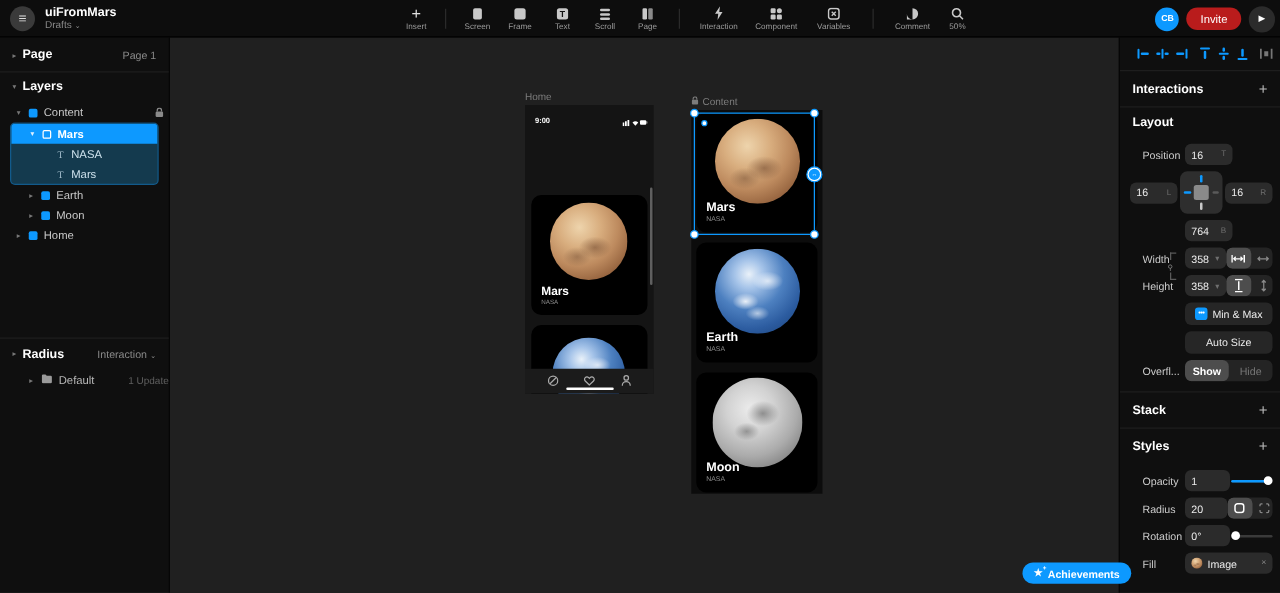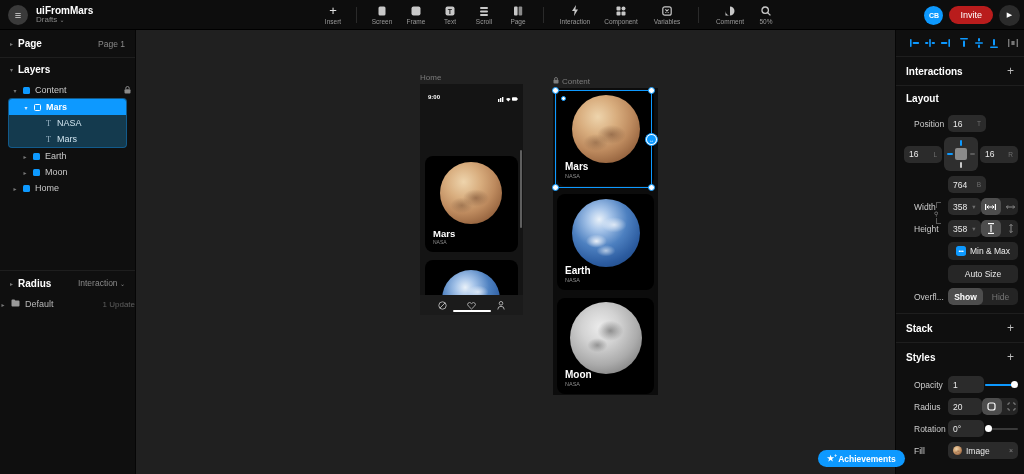--- a/index.html
+++ b/index.html
@@ -323,21 +323,21 @@
     </div>
   </div>
 
   <div class="assets-sec">
     <div class="hr"></div>
     <div class="side-head" style="height:24px;">
       <span class="chev">▸</span>
       <span class="side-title">Radius</span>
       <span class="side-val"><span>Interaction</span> <span style="font-size:6px;">⌄</span></span>
     </div>
-    <div class="trow" style="padding-left:0; height:18px; color:#b9b9b9;">
+    <div class="trow" style="padding-left:22px; height:18px; color:#b9b9b9;">
       <span class="chev">▸</span>
       <span><svg width="9" height="8">
             <path d="M0.5 1.5 a1 1 0 0 1 1 -1 H3.4 L4.4 1.6 H7.5 a1 1 0 0 1 1 1 V6.5 a1 1 0 0 1 -1 1 H1.5 a1 1 0 0 1 -1 -1 Z" fill="#9a9a9a"></path>
           </svg></span>
       <span>Default</span>
       <span class="badge">1 Update</span>
     </div>
   </div>
 </div>
 

